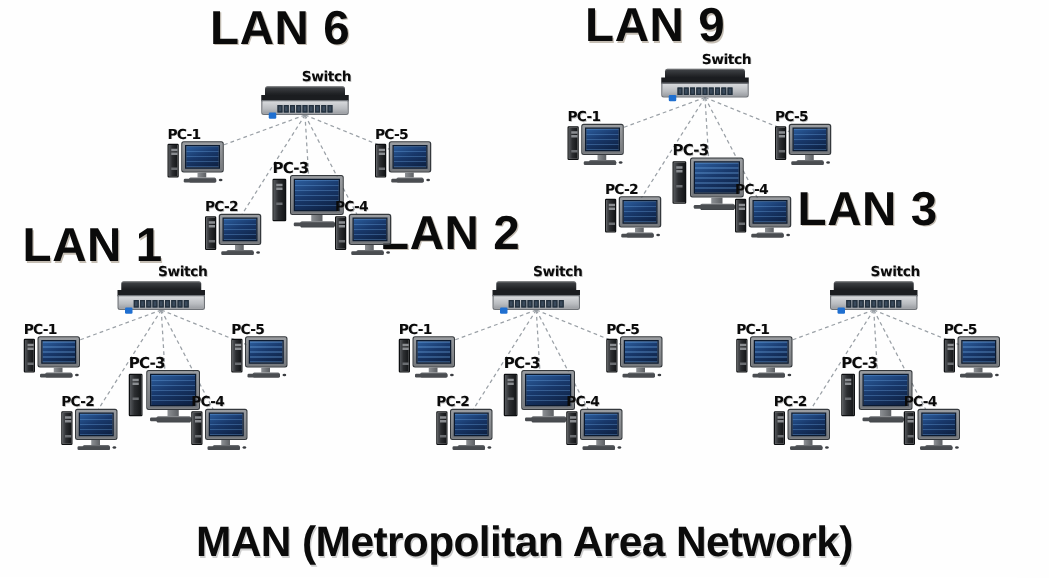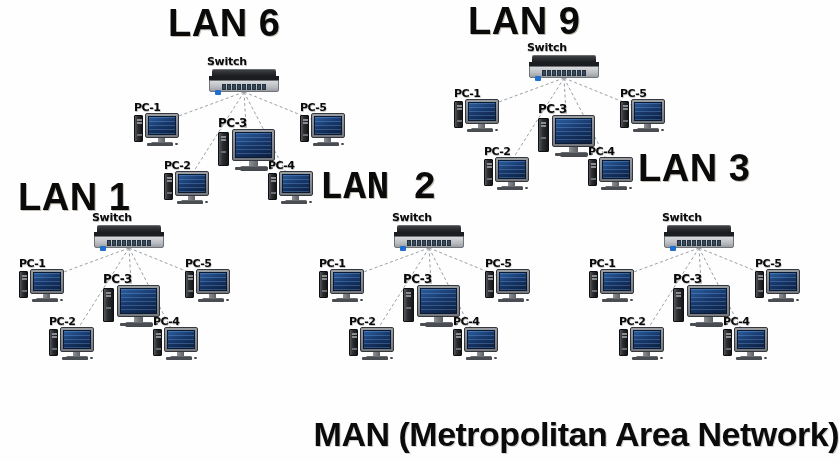--- a/index.html
+++ b/index.html
@@ -35,21 +35,21 @@
 
   
   .switch-wrap {
     position: absolute;
     width: 74px;
   }
   .switch-label {
     font-family: "DejaVu Sans", sans-serif;
     font-weight: bold;
     font-size: 11px;
-    text-align: left;
+    text-align: right;
     color: #0b0b0b;
     letter-spacing: -0.3px;
     line-height: 12px;
     text-shadow: 0.5px 0.5px 0 rgba(120,120,120,0.5);
   }
   .switch-body {
     position: relative;
     width: 70px;
     height: 24px;
     margin: 1px auto 0 auto;
@@ -190,21 +190,21 @@
 
   
   .pc.big { width: 58px; }
   .pc.big .pc-art { width: 58px; height: 43px; }
   .pc.big .tower { width: 11px; height: 34px; top: 3px; }
   .pc.big .monitor { left: 14px; width: 43px; height: 32px; }
   .pc.big .neck { left: 31px; top: 32px; width: 9px; height: 5px; }
   .pc.big .base { left: 22px; top: 37px; width: 28px; height: 5px; }
   .pc.big .kbd { left: 17px; top: 38px; width: 33px; }
   .pc.big .mouse { left: 52px; top: 38px; }
-  .pc.big .pc-label { font-size: 12px; }
+  .pc.big .pc-label { font-size: 12px; margin-top: 11px; }
 
   
   .links {
     position: absolute;
     left: 0; top: 0;
     width: 270px; height: 200px;
     overflow: visible;
     pointer-events: none;
   }
   .link-line {
@@ -213,21 +213,21 @@
     stroke-dasharray: 3 2.5;
     fill: none;
   }
 
   
   #caption {
     position: absolute;
     left: 0;
     bottom: 8px;
     width: 839px;
-    text-align: right;
+    text-align: center;
     font-family: "Liberation Sans", sans-serif;
     font-weight: bold;
     font-size: 34px;
     color: #0b0b0b;
     letter-spacing: -0.5px;
     text-shadow: 1px 1px 0 rgba(120,120,120,0.35);
   }
 </style>
 </head>
 <body>
@@ -322,21 +322,21 @@
             <div class="monitor">
               <div class="screen"></div>
             </div>
             <div class="neck"></div>
             <div class="base"></div>
             <div class="kbd"></div>
             <div class="mouse"></div>
           </div>
         </div>
       </div>
-      <div class="lan-title" style="left: 320px; top: 166px; font-family: Liberation Mono, monospace;">LAN 2</div>
+      <div class="lan-title" style="left: 304px; top: 166px;">LAN 2</div>
       <div class="lan-group" style="left: 305px; top: 212px;">
         <svg class="links">
           <line x1="124" y1="36" x2="37" y2="68" class="link-line"></line>
           <line x1="124" y1="36" x2="67" y2="126" class="link-line"></line>
           <line x1="124" y1="36" x2="127" y2="86" class="link-line"></line>
           <line x1="124" y1="36" x2="171" y2="126" class="link-line"></line>
           <line x1="124" y1="36" x2="203" y2="68" class="link-line"></line>
         </svg>
         <div class="switch-wrap" style="left: 87px; top: 0px;">
           <div class="switch-label">Switch</div>

